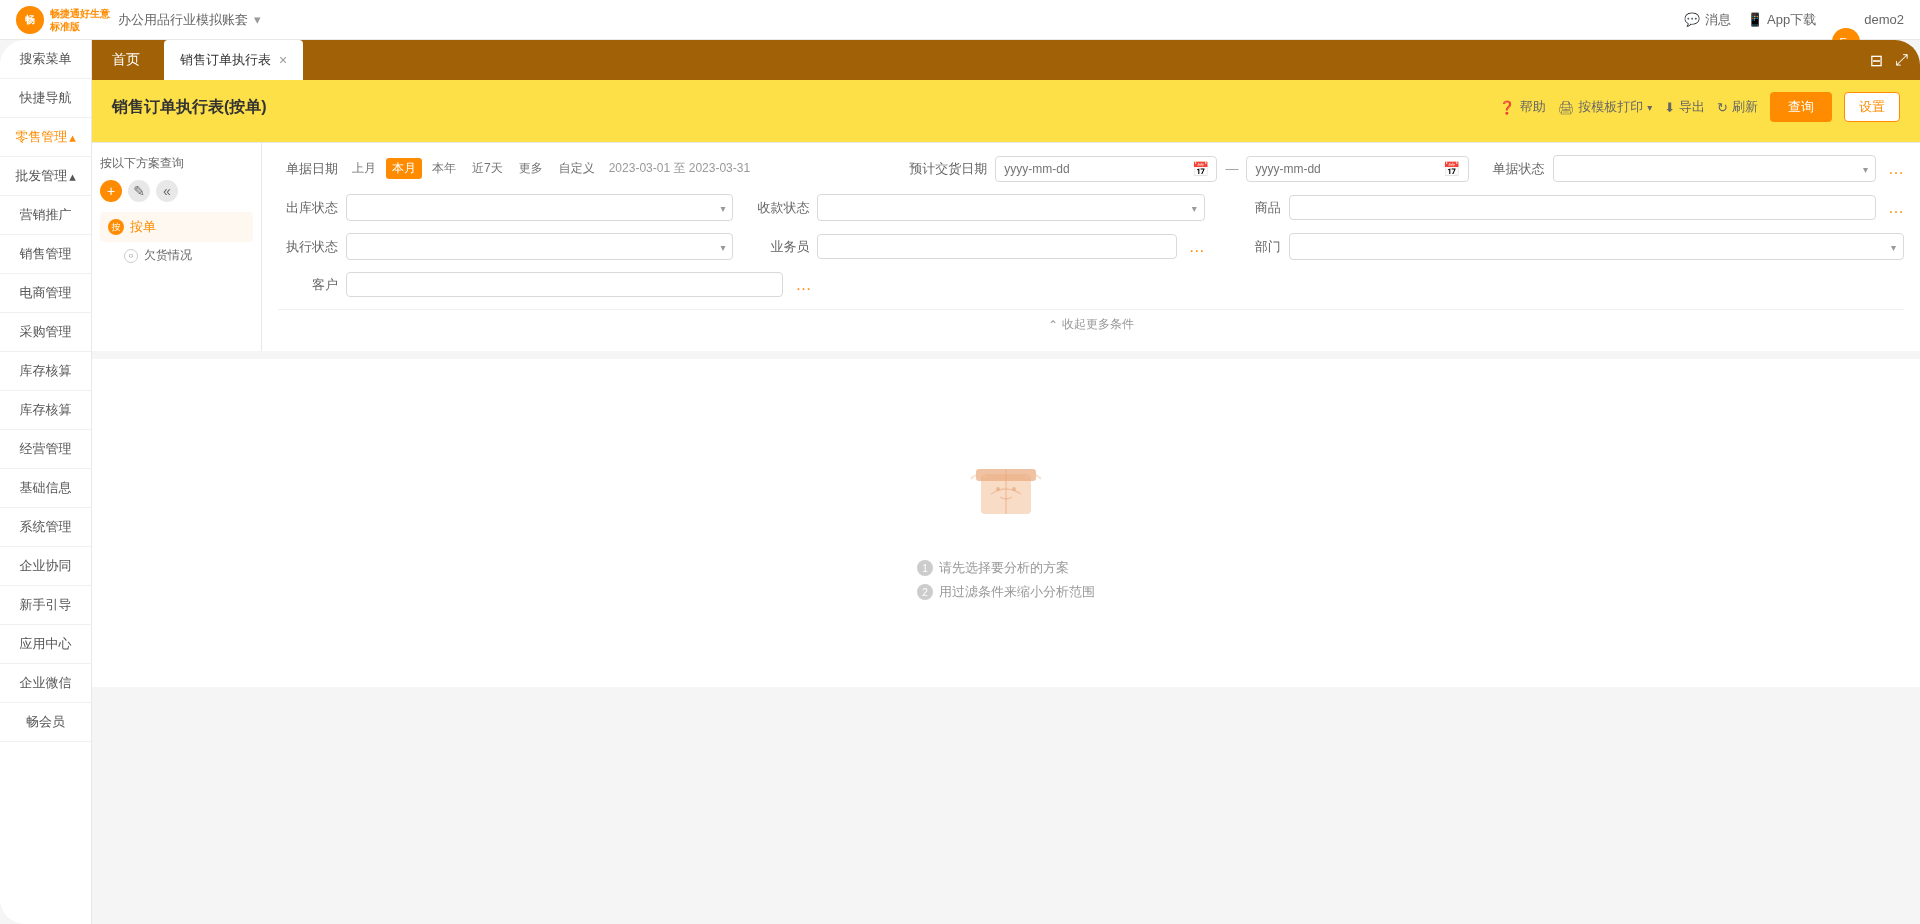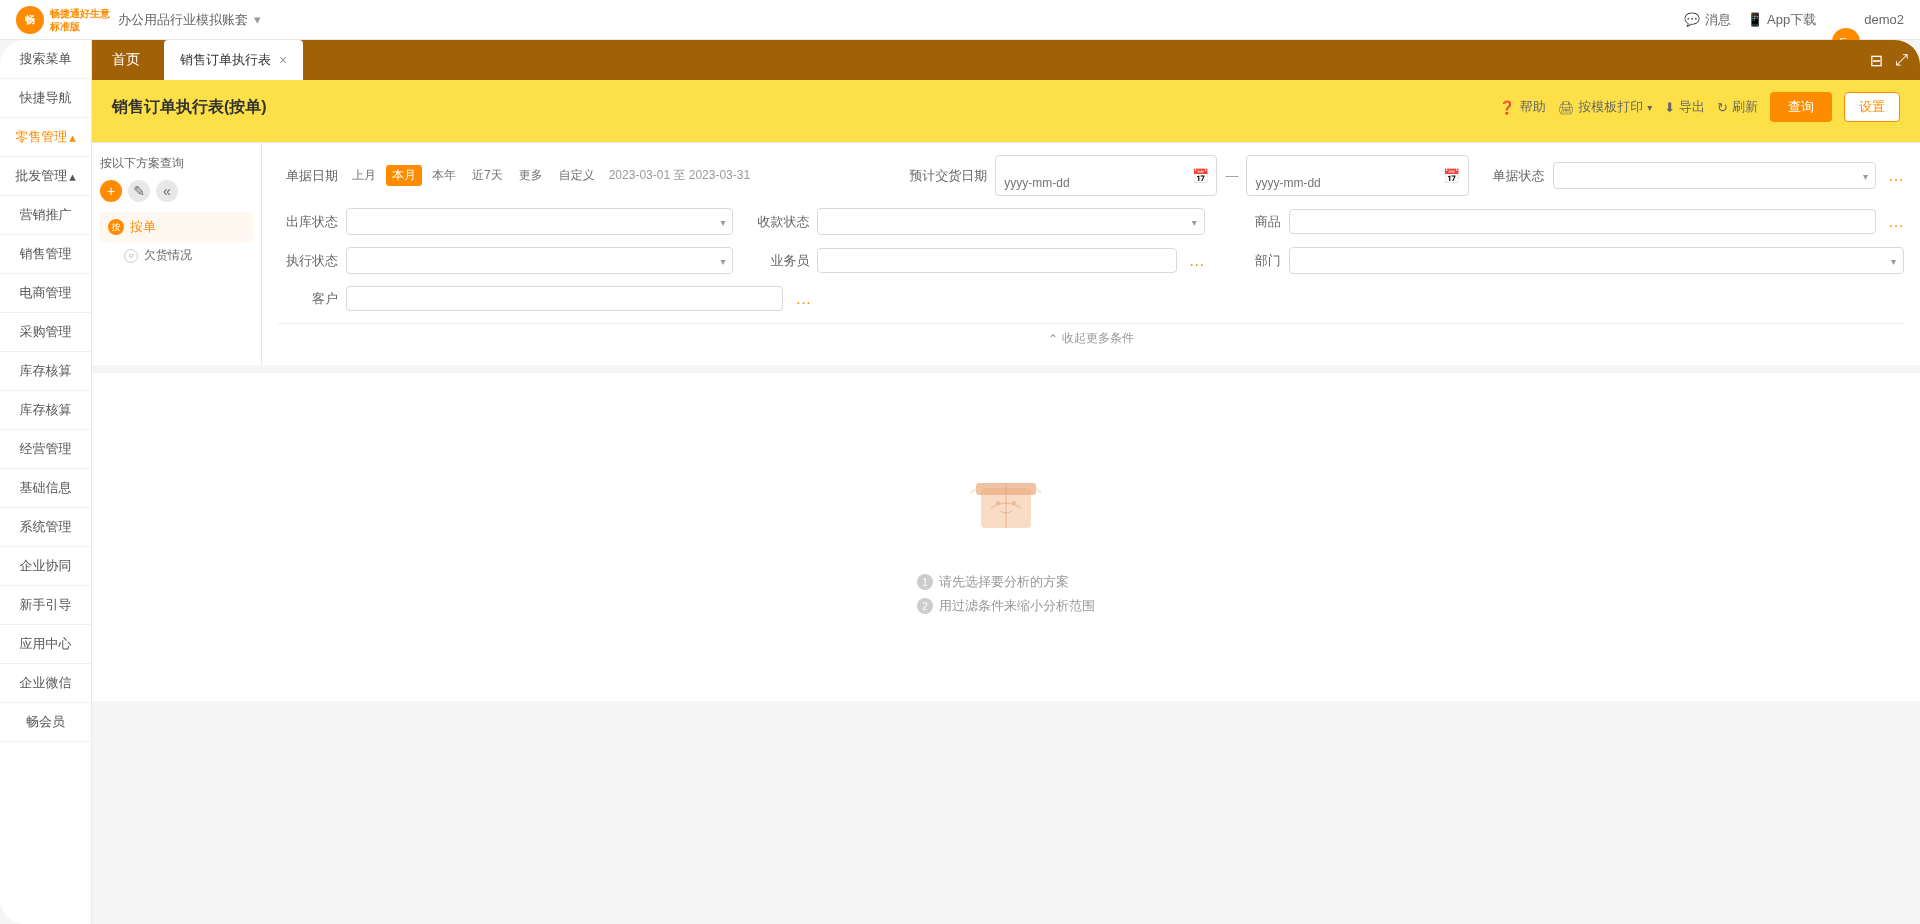--- a/index.html
+++ b/index.html
@@ -312,21 +312,21 @@
       pointer-events: none;
     }
     .date-input-wrap {
       flex: 1;
       position: relative;
     }
     .date-input-wrap input {
       width: 100%;
       border: 1px solid #d9d9d9;
       border-radius: 4px;
-      padding: 20px 28px 5px 8px;
+      padding: 5px 28px 5px 8px;
       font-size: 12px;
       color: #bbb;
       background: white;
       outline: none;
     }
     .date-icon {
       position: absolute;
       right: 8px;
       top: 50%;
       transform: translateY(-50%);

